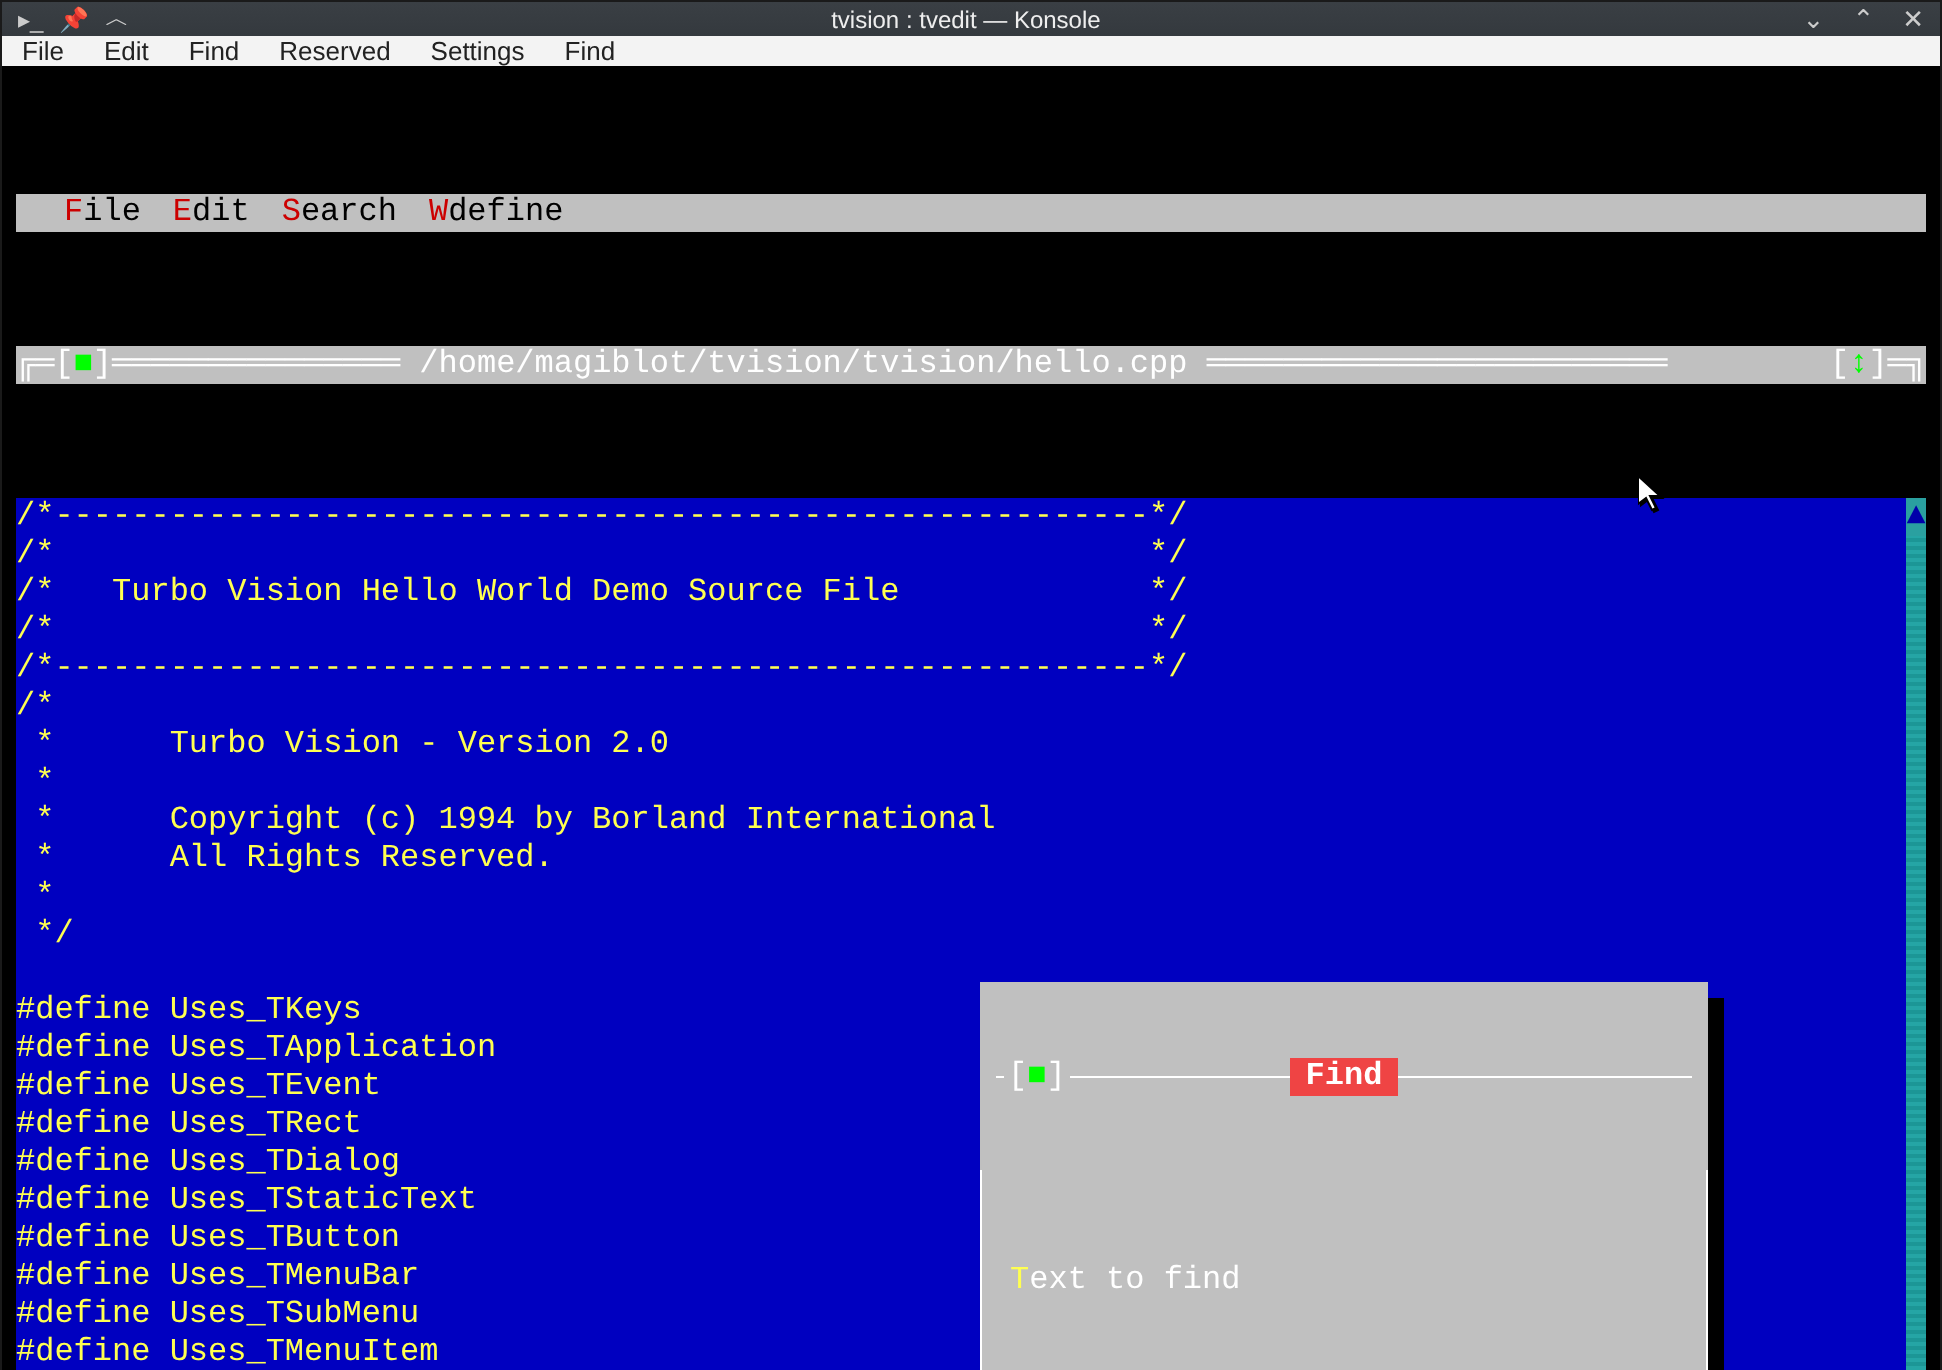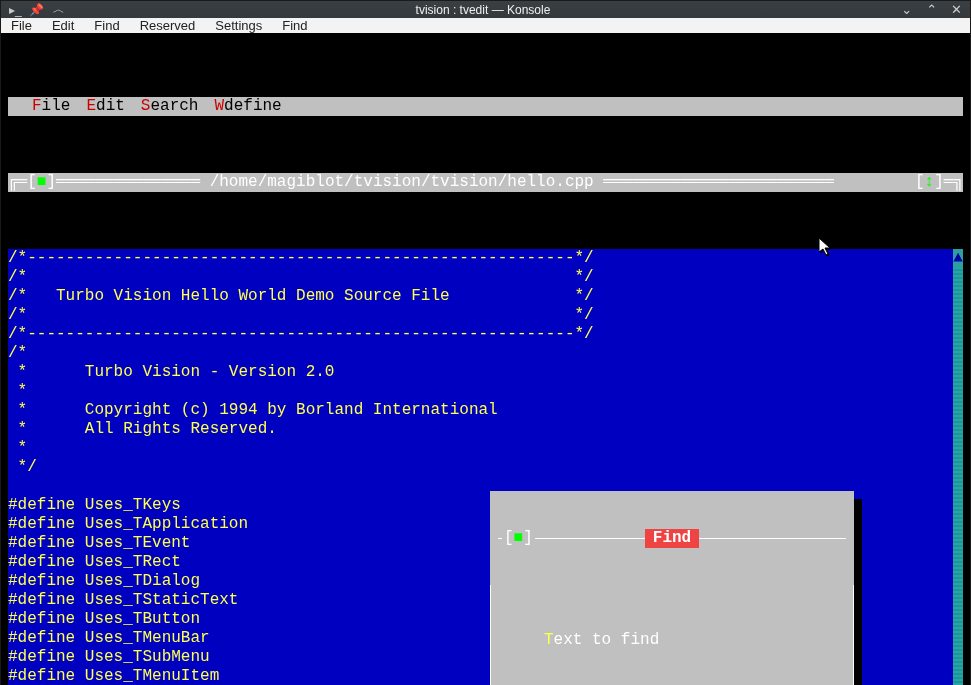--- a/index.html
+++ b/index.html
@@ -121,21 +121,21 @@
   display: flex;
   align-items: center;
   justify-content: center;
   position: relative;
 }
 .find-title-row .frame-line { position:absolute; left:8px; right:8px; top:9px; border-top:1px solid #fff; z-index:0;}
 .find-title-row .close { position:absolute; left:12px; background:#c0c0c0; padding:0 2px; z-index:1;}
 .find-title-row .close .g { color:#00ff00; }
 .find-title-row .t { background:#ef4444; padding:0 8px; position:relative; z-index:1;font-weight:bold; }
 .find-body { padding: 8px 14px 10px 14px; border:1px solid #fff; border-top:none; margin-top:-1px;}
-.find-label { color: #fff; margin-left: 39px; }
+.find-label { color: #fff; }
 .find-label .hot { color: #ffff50; }
 .cursor-ptr {
   position: absolute;
   left: 818px; top: 205px;
   font-size: 16px; color: #fff;
 }
 .cursor-ptr svg { filter: drop-shadow(1px 1px 0 #000); }
 </style>
 </head>
 <body>

